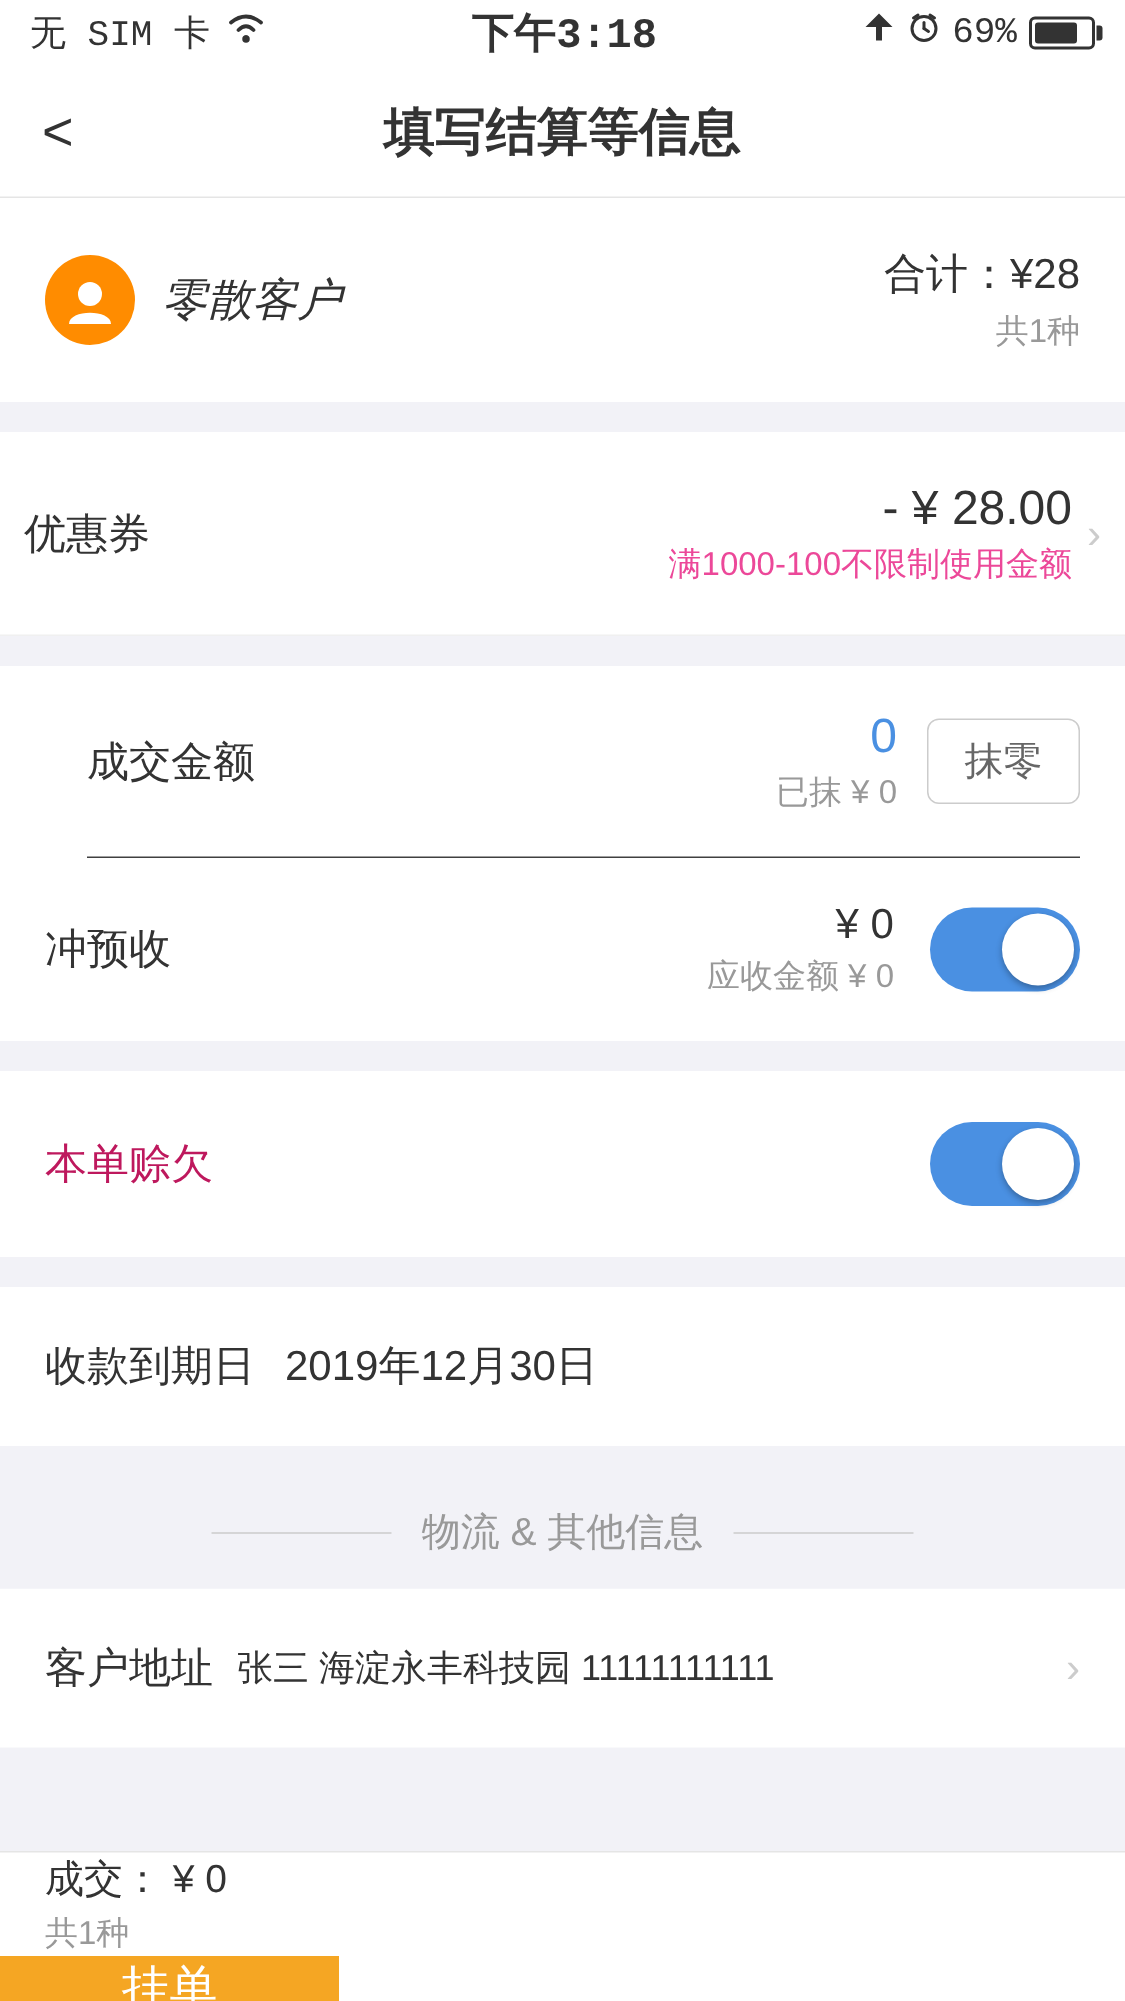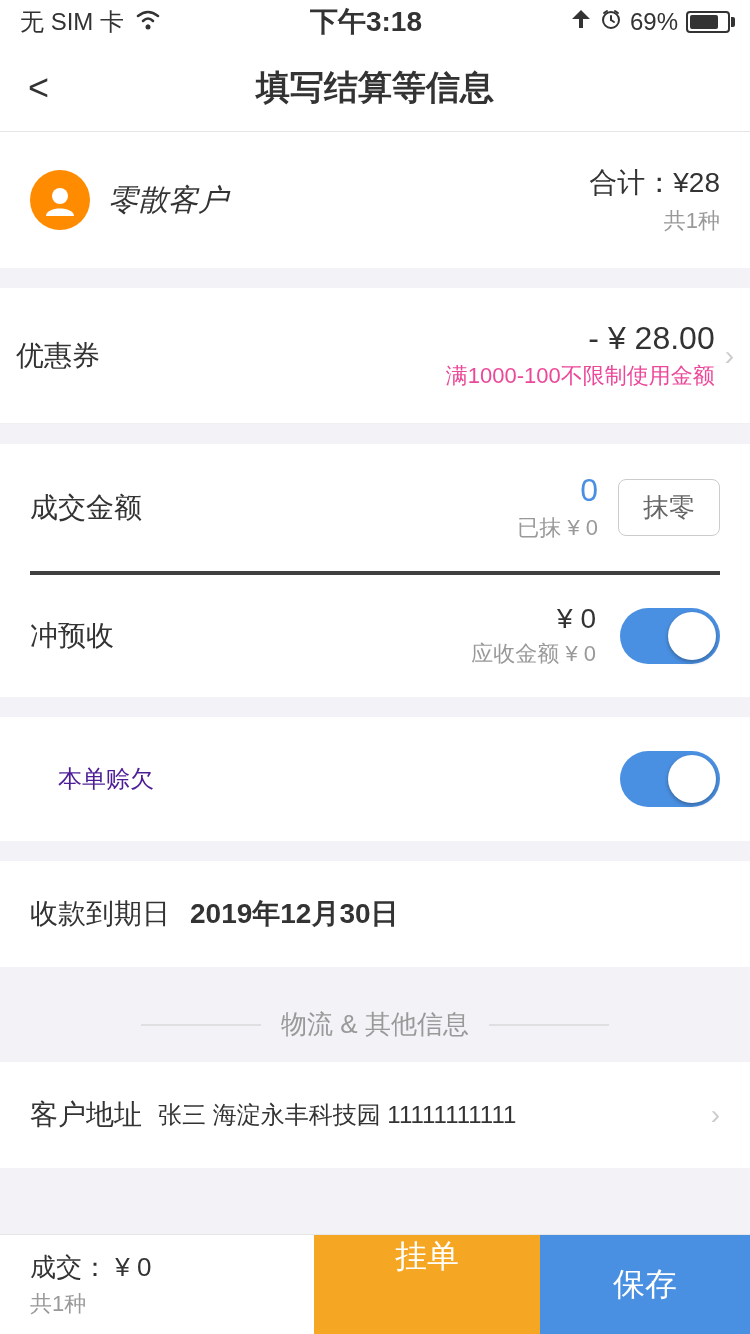--- a/index.html
+++ b/index.html
@@ -18,20 +18,21 @@
     .status-bar {
       width: 100%;
       height: 44px;
       background: #fff;
       display: flex;
       align-items: center;
       justify-content: space-between;
       padding: 0 20px;
       font-size: 24px;
       font-weight: 500;
+      font-family: Liberation Mono, monospace;
     }
     .status-left { display: flex; align-items: center; gap: 10px; }
     .status-center { font-size: 28px; font-weight: 600; }
     .status-right { display: flex; align-items: center; gap: 8px; font-size: 24px; }
     .battery-icon {
       width: 44px; height: 22px; border: 2px solid #333; border-radius: 4px;
       position: relative; display: inline-block;
     }
     .battery-icon::after {
       content: '';
@@ -158,21 +159,22 @@
     .transaction-section {
       background: #fff;
       padding: 0 30px;
       margin-bottom: 20px;
     }
     .transaction-row {
       display: flex;
       align-items: center;
       justify-content: space-between;
       padding: 28px 0;
-      border-bottom: 4px solid #404040;
+      border-bottom: 1px solid #404040;
+      margin-left: 28px;
     }
     .transaction-label {
       font-size: 28px;
       color: #333;
     }
     .transaction-right {
       display: flex;
       align-items: center;
       gap: 20px;
     }
@@ -254,23 +256,22 @@
       padding: 0 30px;
       margin-bottom: 20px;
     }
     .credit-row {
       display: flex;
       align-items: center;
       justify-content: space-between;
       padding: 34px 0;
     }
     .credit-label {
-      font-size: 24px;
-      color: #4c1d95;
-      margin-left: 28px;
+      font-size: 28px;
+      color: #be185d;
     }
 
     
     .due-date-section {
       background: #fff;
       padding: 0 30px;
       margin-bottom: 20px;
     }
     .due-date-row {
       display: flex;
@@ -278,21 +279,20 @@
       padding: 34px 0;
       gap: 20px;
     }
     .due-date-label {
       font-size: 28px;
       color: #333;
     }
     .due-date-value {
       font-size: 28px;
       color: #333;
-      font-weight: bold;
     }
 
     
     .address-section {
       background: #fff;
       padding: 0 30px;
       margin-top: 0;
     }
     .address-row {
       display: flex;
@@ -314,20 +314,21 @@
 
     
     .bottom-bar {
       position: fixed;
       bottom: 0;
       width: 750px;
       height: 100px;
       display: flex;
       background: #fff;
       border-top: 1px solid #e5e5e5;
+      flex-direction: column;
     }
     .bottom-info {
       flex: 1;
       display: flex;
       flex-direction: column;
       justify-content: center;
       padding: 0 30px;
     }
     .bottom-deal {
       font-size: 26px;

